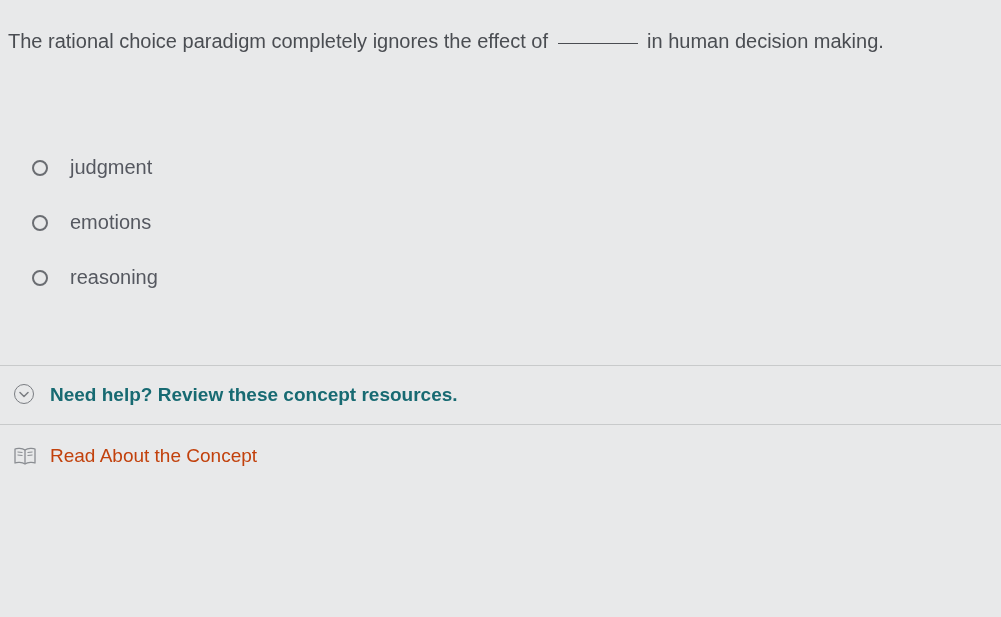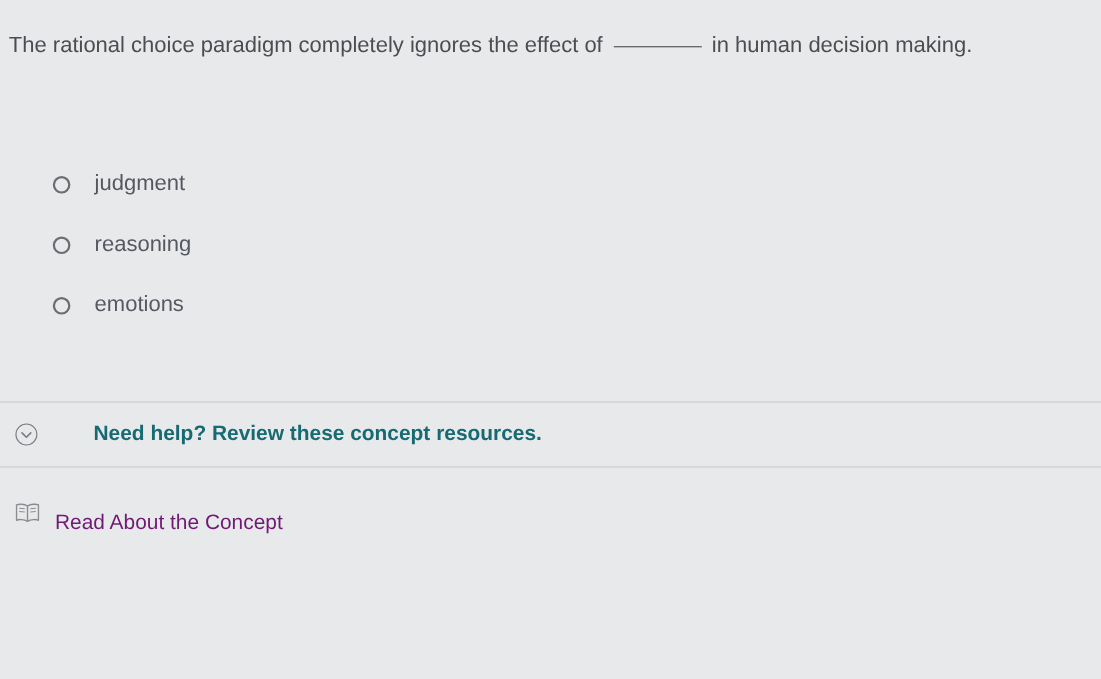--- a/index.html
+++ b/index.html
@@ -26,21 +26,21 @@
     .blank {
       display: inline-block;
       border-bottom: 1.5px solid #4a4d52;
       width: 80px;
       margin: 0 4px;
       vertical-align: baseline;
       position: relative;
       top: -4px;
     }
     .options-area {
-      padding: 100px 0 0 48px;
+      padding: 100px 0 0 32px;
     }
     .option-row {
       display: flex;
       align-items: center;
       margin-bottom: 32px;
       cursor: pointer;
     }
     .radio-circle {
       width: 16px;
       height: 16px;
@@ -53,24 +53,23 @@
       font-size: 20px;
       color: #555860;
     }
     .help-section {
       margin-top: 76px;
       border-top: 1px solid #c8cacb;
       border-bottom: 1px solid #c8cacb;
     }
     .help-header {
       display: flex;
-      align-items: center;
+      align-items: flex-start;
       padding: 18px 14px;
       cursor: pointer;
-      gap: 35px;
     }
     .chevron-circle {
       width: 20px;
       height: 20px;
       border: 1.5px solid #7a7d82;
       border-radius: 50%;
       display: flex;
       align-items: center;
       justify-content: center;
       margin-right: 16px;
@@ -91,47 +90,46 @@
       padding: 20px 14px 14px 14px;
     }
     .book-icon {
       width: 22px;
       height: 18px;
       margin-right: 14px;
       flex-shrink: 0;
     }
     .resource-label {
       font-size: 19px;
-      color: #701a75;
-      margin-top: 20px;
+      color: #c2410c;
     }
   </style>
 </head>
 <body>
 
 <div class="question-area">
   <p class="question-text">
     <span>The rational choice paradigm completely ignores the effect of</span>
     <span class="blank"></span>
     <span>in human decision making.</span>
   </p>
 </div>
 
 <div class="options-area">
   <div class="option-row">
     <span class="radio-circle"></span>
     <span class="option-label">judgment</span>
   </div>
   <div class="option-row">
     <span class="radio-circle"></span>
-    <span class="option-label">reasoning</span>
+    <span class="option-label">emotions</span>
   </div>
   <div class="option-row">
     <span class="radio-circle"></span>
-    <span class="option-label">emotions</span>
+    <span class="option-label">reasoning</span>
   </div>
 </div>
 
 <div class="help-section">
   <div class="help-header">
     <span class="chevron-circle">
       <svg viewBox="0 0 10 7" fill="none">
         <path d="M1 1.5 L5 5.5 L9 1.5" stroke="#7a7d82" stroke-width="1.5" stroke-linecap="round" stroke-linejoin="round"></path>
       </svg>
     </span>

